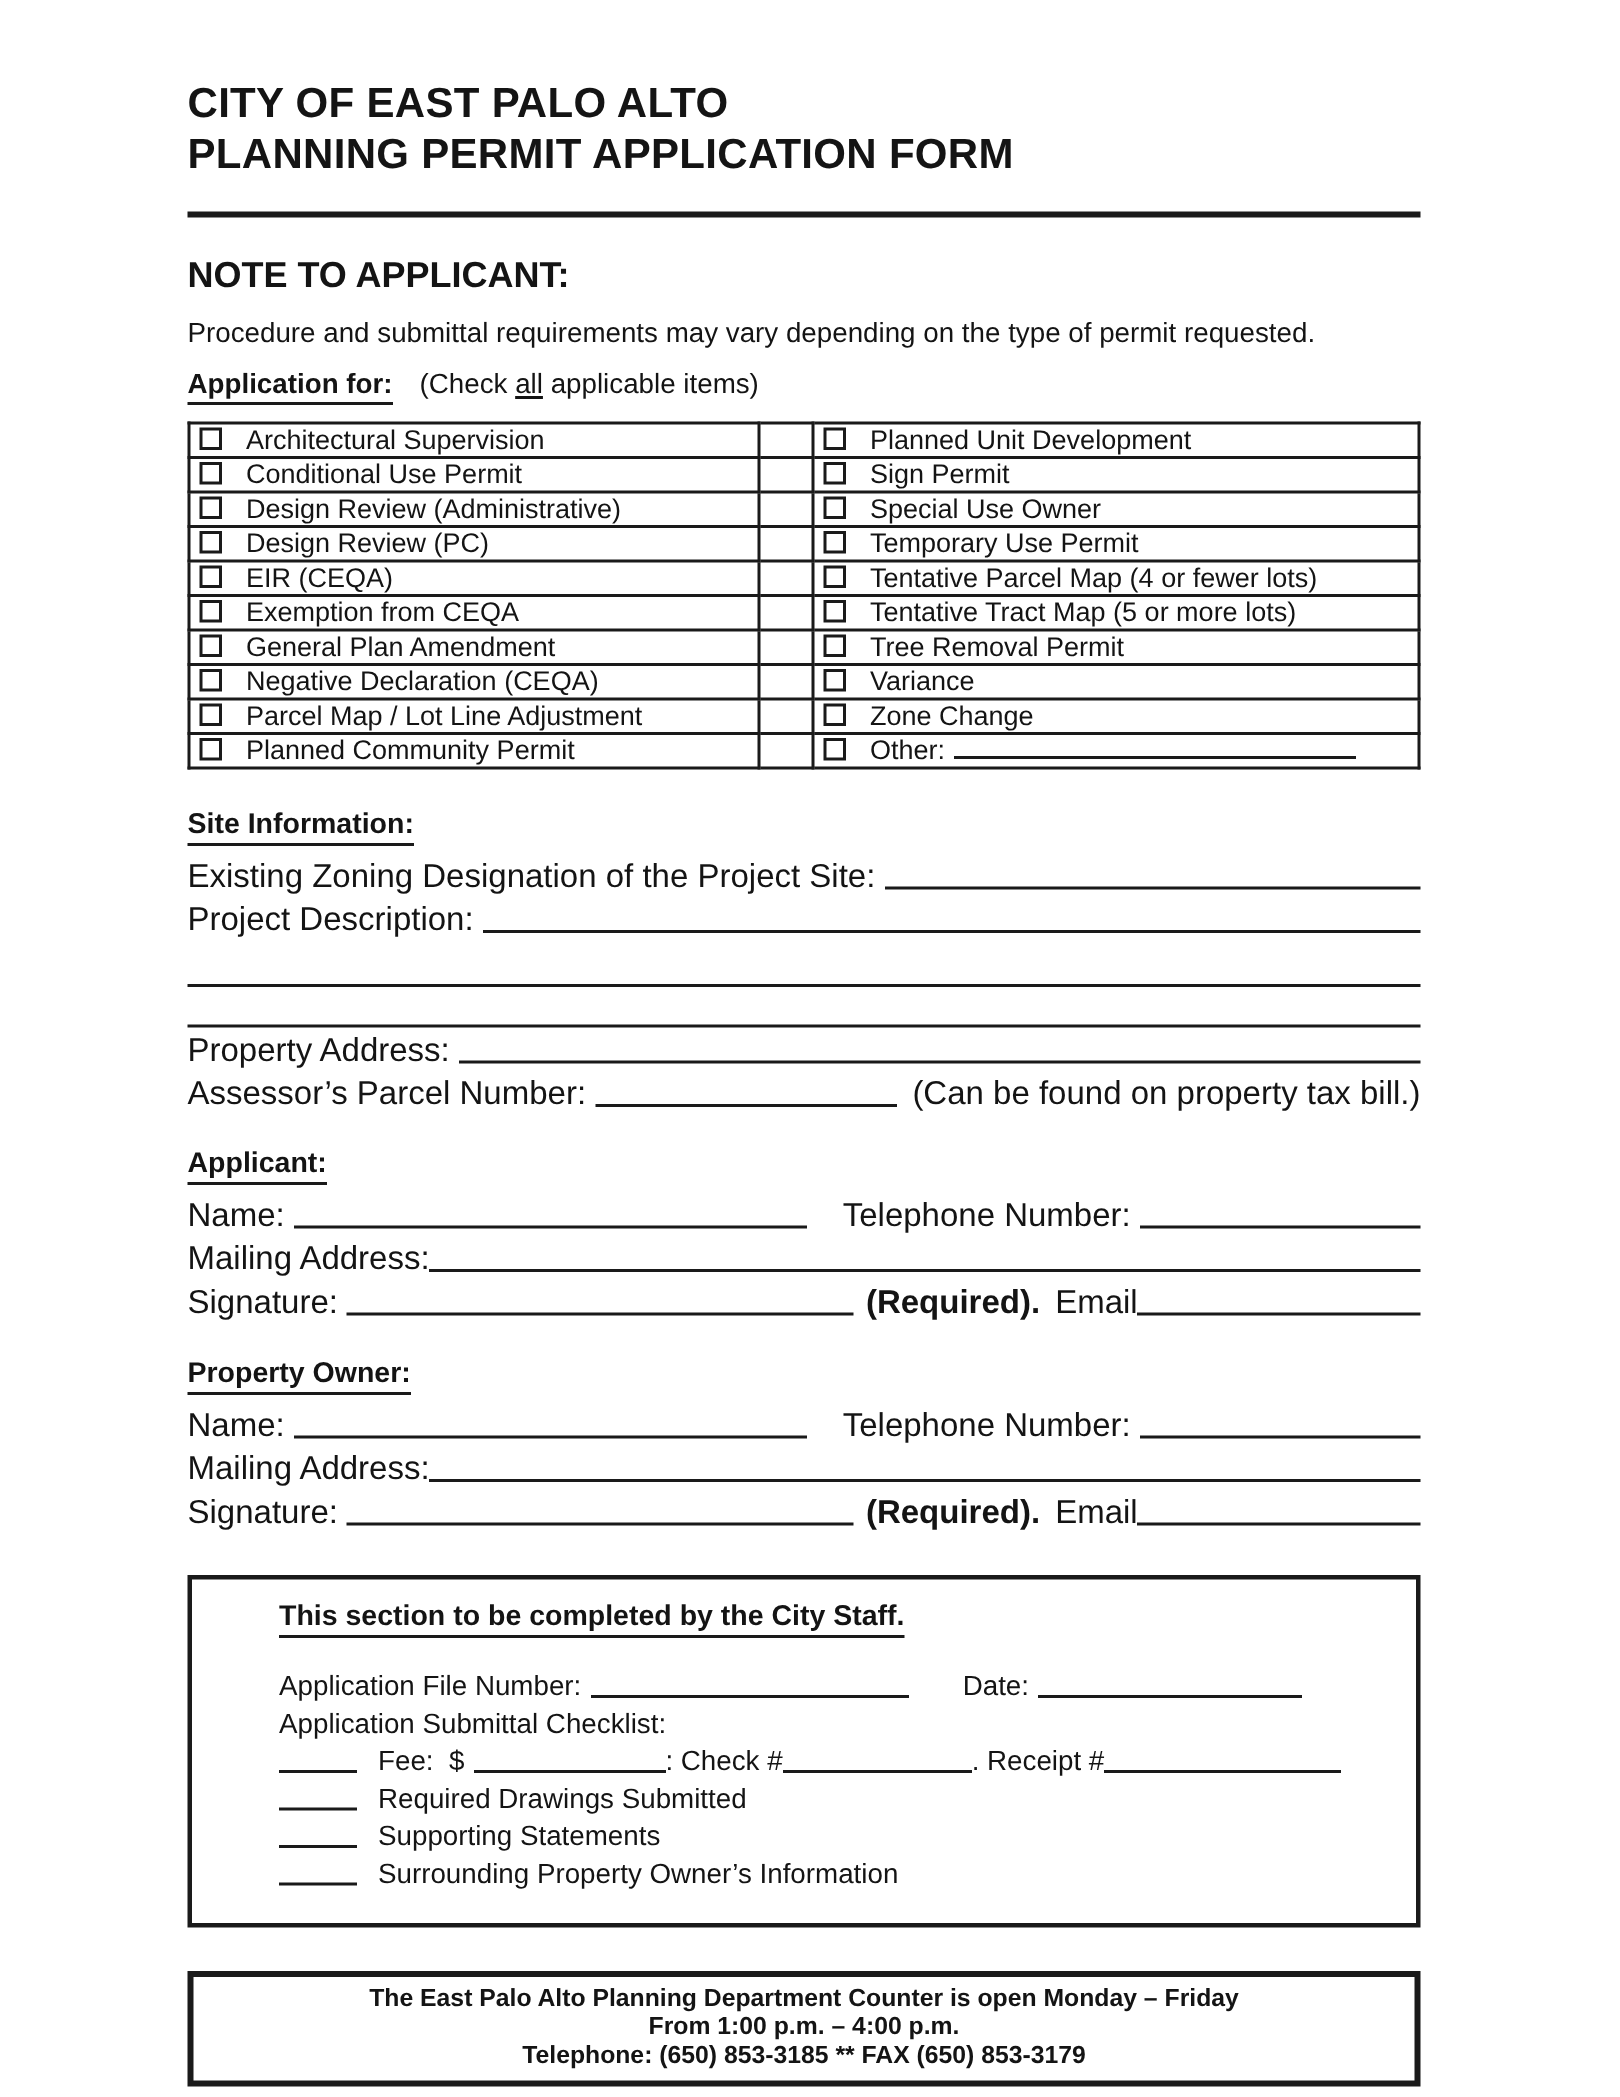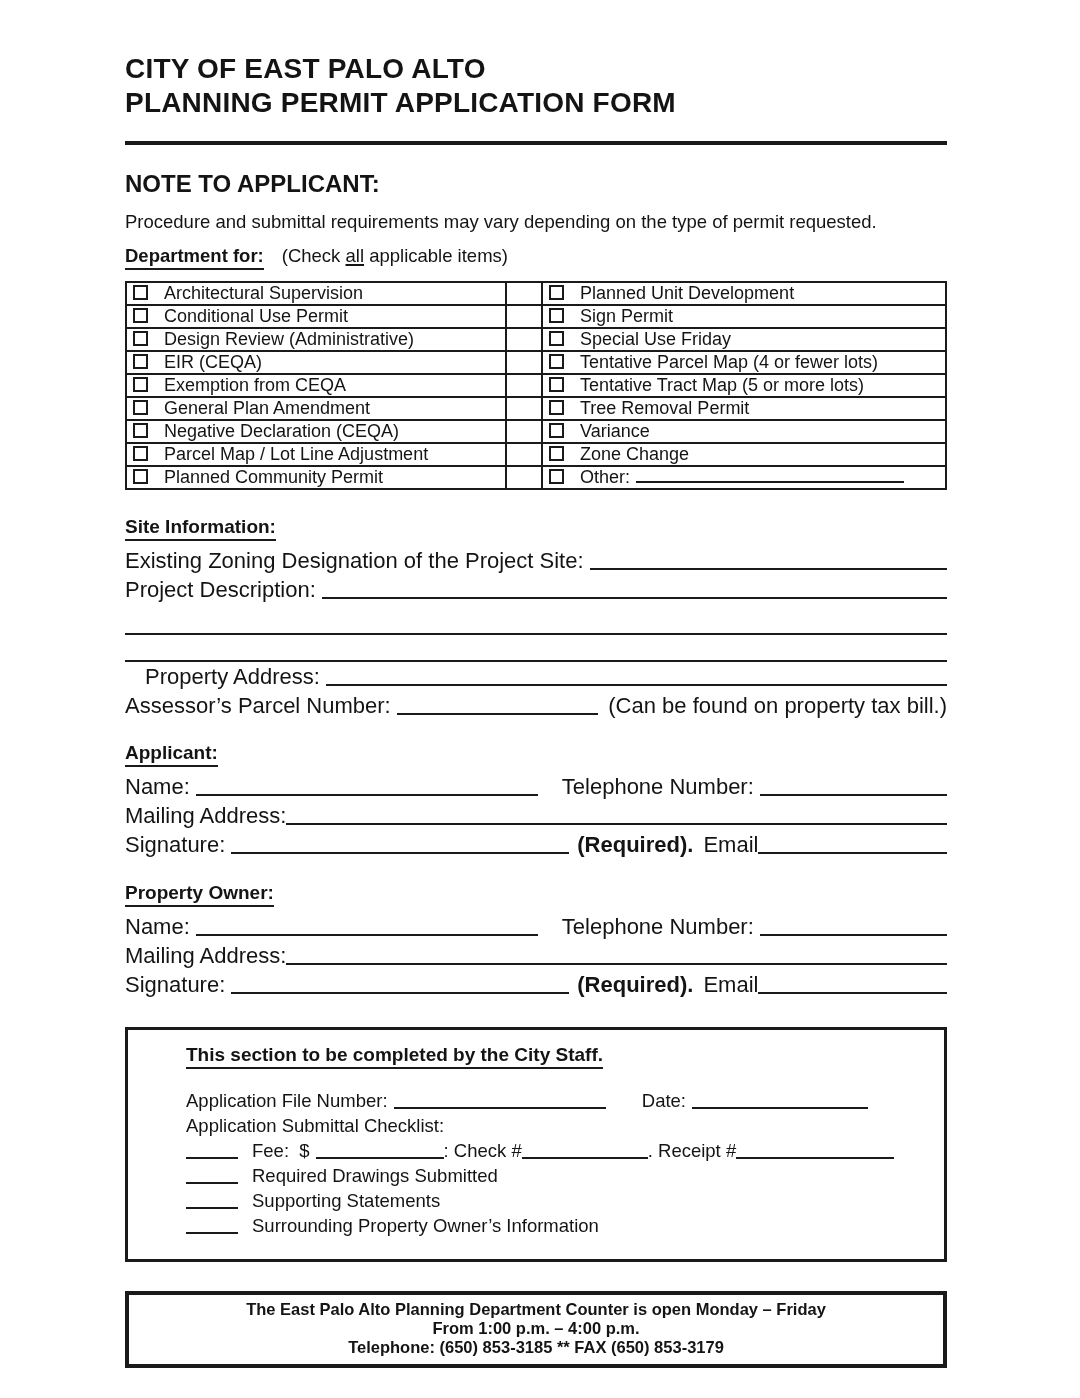--- a/index.html
+++ b/index.html
@@ -60,21 +60,21 @@
   <div class="title">
     <div>CITY OF EAST PALO ALTO</div>
     <div>PLANNING PERMIT APPLICATION FORM</div>
   </div>
   <div class="rule"></div>
 
   <div class="note-heading">NOTE TO APPLICANT:</div>
   <p class="note-body">Procedure and submittal requirements may vary depending on the type of permit requested.</p>
 
   <div class="appfor">
-    <span class="hd">Department for:</span>
+    <span class="hd">Application for:</span>
     <span class="hint"><span>(Check </span><span class="u-word">all</span><span> applicable items)</span></span>
   </div>
 
   <table class="permits">
     <colgroup>
         <col style="width:380px">
         <col style="width:36px">
         <col>
       </colgroup>
     <tbody>
@@ -84,21 +84,26 @@
       <td class="pcell"><span class="cb"></span><span>Planned Unit Development</span></td>
     </tr>
     <tr>
       <td class="pcell"><span class="cb"></span><span>Conditional Use Permit</span></td>
       <td class="spacer"></td>
       <td class="pcell"><span class="cb"></span><span>Sign Permit</span></td>
     </tr>
     <tr>
       <td class="pcell"><span class="cb"></span><span>Design Review (Administrative)</span></td>
       <td class="spacer"></td>
-      <td class="pcell"><span class="cb"></span><span>Special Use Friday</span></td>
+      <td class="pcell"><span class="cb"></span><span>Special Use Owner</span></td>
+    </tr>
+    <tr>
+      <td class="pcell"><span class="cb"></span><span>Design Review (PC)</span></td>
+      <td class="spacer"></td>
+      <td class="pcell"><span class="cb"></span><span>Temporary Use Permit</span></td>
     </tr>
     <tr>
       <td class="pcell"><span class="cb"></span><span>EIR (CEQA)</span></td>
       <td class="spacer"></td>
       <td class="pcell"><span class="cb"></span><span>Tentative Parcel Map (4 or fewer lots)</span></td>
     </tr>
     <tr>
       <td class="pcell"><span class="cb"></span><span>Exemption from CEQA</span></td>
       <td class="spacer"></td>
       <td class="pcell"><span class="cb"></span><span>Tentative Tract Map (5 or more lots)</span></td>
@@ -130,21 +135,21 @@
   <div class="frow" style="margin-top:8px;">
     <span class="lbl">Existing Zoning Designation of the Project Site:</span>
     <span class="blank fill w-gap"></span>
   </div>
   <div class="frow">
     <span class="lbl">Project Description:</span>
     <span class="blank fill w-gap"></span>
   </div>
   <div class="hr-line" style="margin-top:31px;"></div>
   <div class="hr-line" style="margin-top:25px;"></div>
-  <div class="frow" style="margin-top:3px;margin-left:20px;">
+  <div class="frow" style="margin-top:3px;">
     <span class="lbl">Property Address:</span>
     <span class="blank fill w-gap"></span>
   </div>
   <div class="frow">
     <span class="lbl">Assessor’s Parcel Number:</span>
     <span class="blank w-gap" style="width:282px;"></span>
     <span class="lbl" style="margin-left:10px;">(Can be found on property tax bill.)</span>
   </div>
 
   <div class="sec-hd" style="margin-top:24px;"><span class="hd">Applicant:</span></div>

